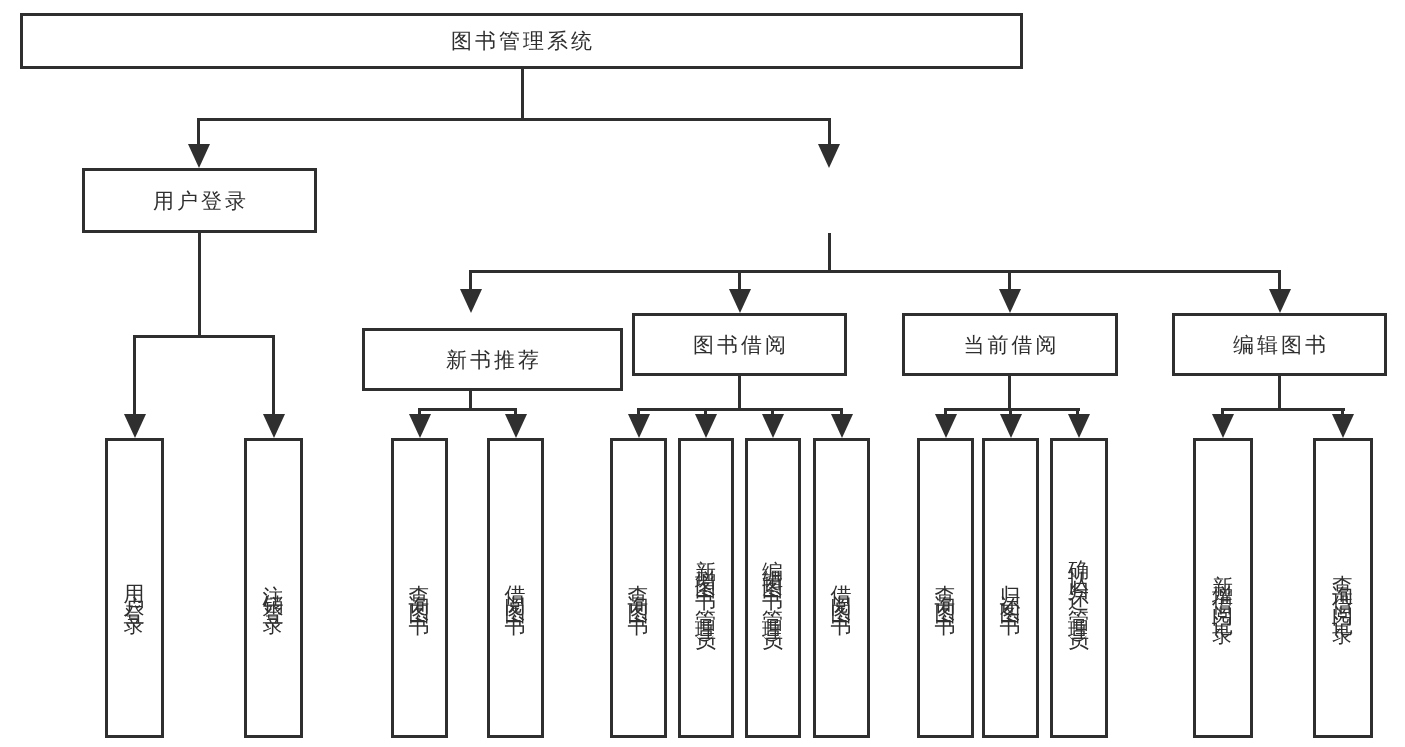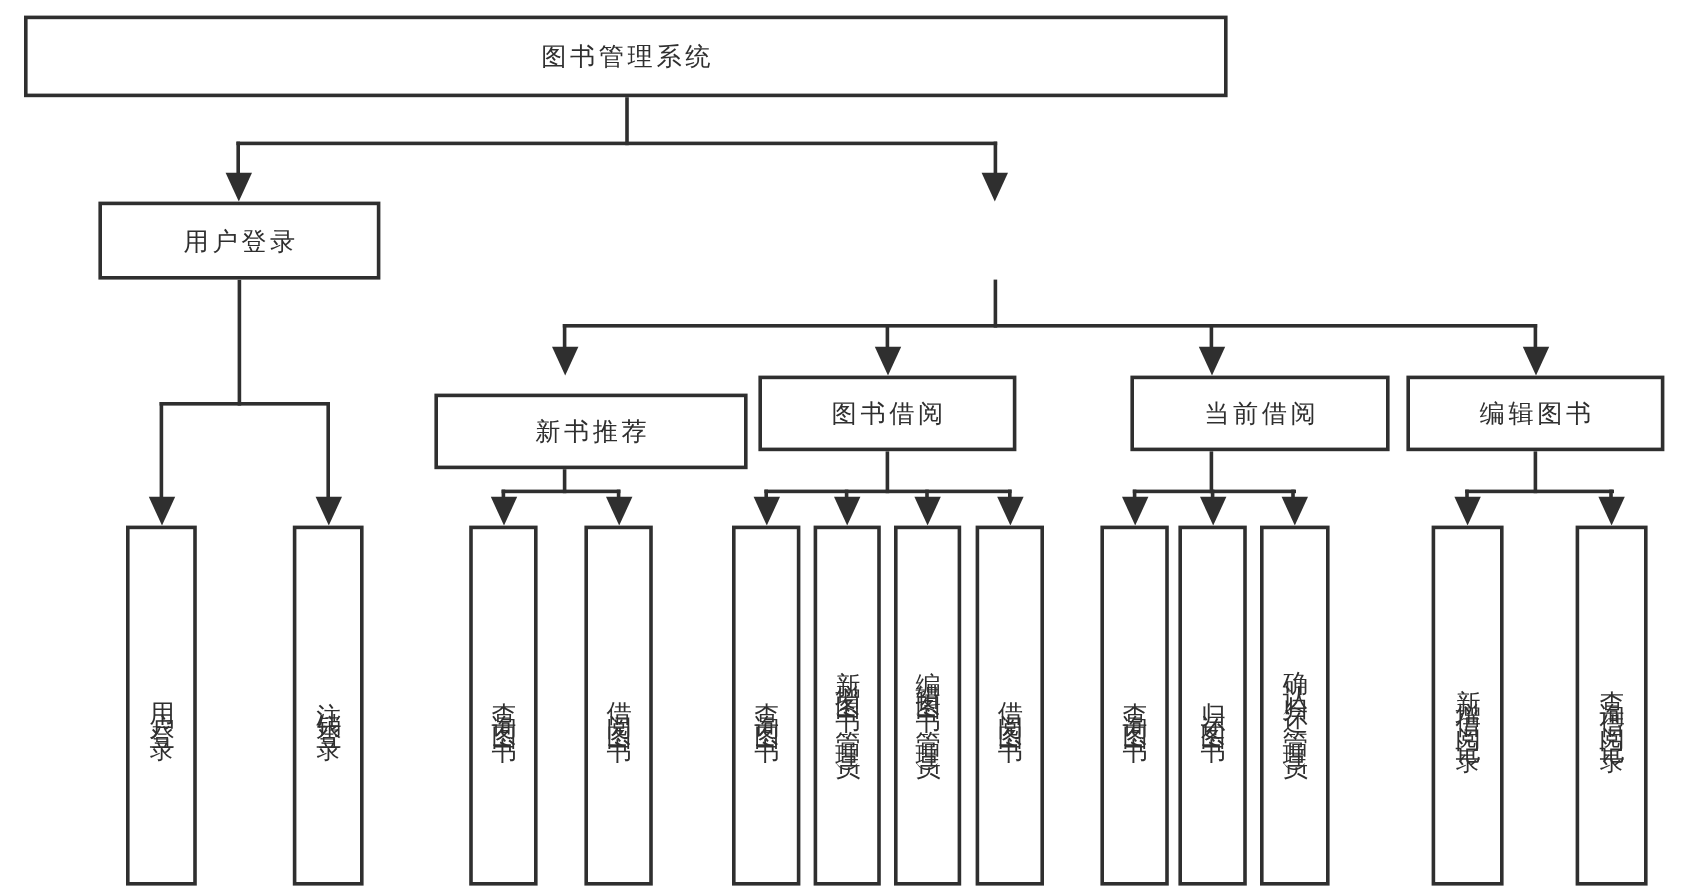--- a/index.html
+++ b/index.html
@@ -52,35 +52,35 @@
     color:#ababab;
     white-space:nowrap;
     z-index:6;
   }
 </style>
 </head>
 <body>
 
 <div class="canvas">
 
-  <div class="box" style="left:20px; top:13px; width:1003px; height:68px;text-align:center;">
+  <div class="box" style="left:20px; top:13px; width:1003px; height:56px;text-align:center;">
     <span class="hlabel">图书管理系统</span>
   </div>
 
   <div class="box" style="left:82px; top:168px; width:235px; height:65px;">
     <span class="hlabel">用户登录</span>
   </div>
 
   <div class="box" style="left:362px; top:328px; width:261px; height:63px;">
     <span class="hlabel">新书推荐</span>
   </div>
   <div class="box" style="left:632px; top:313px; width:215px; height:63px;">
     <span class="hlabel">图书借阅</span>
   </div>
-  <div class="box" style="left:902px; top:313px; width:216px; height:63px;margin-left:40px;">
+  <div class="box" style="left:902px; top:313px; width:216px; height:63px;">
     <span class="hlabel">当前借阅</span>
   </div>
   <div class="box" style="left:1172px; top:313px; width:215px; height:63px;">
     <span class="hlabel">编辑图书</span>
   </div>
 
   <div class="box" style="left:105px; top:438px; width:59px; height:300px;">
     <span class="vtext">用户登录</span>
   </div>
   <div class="box" style="left:244px; top:438px; width:59px; height:300px;">

